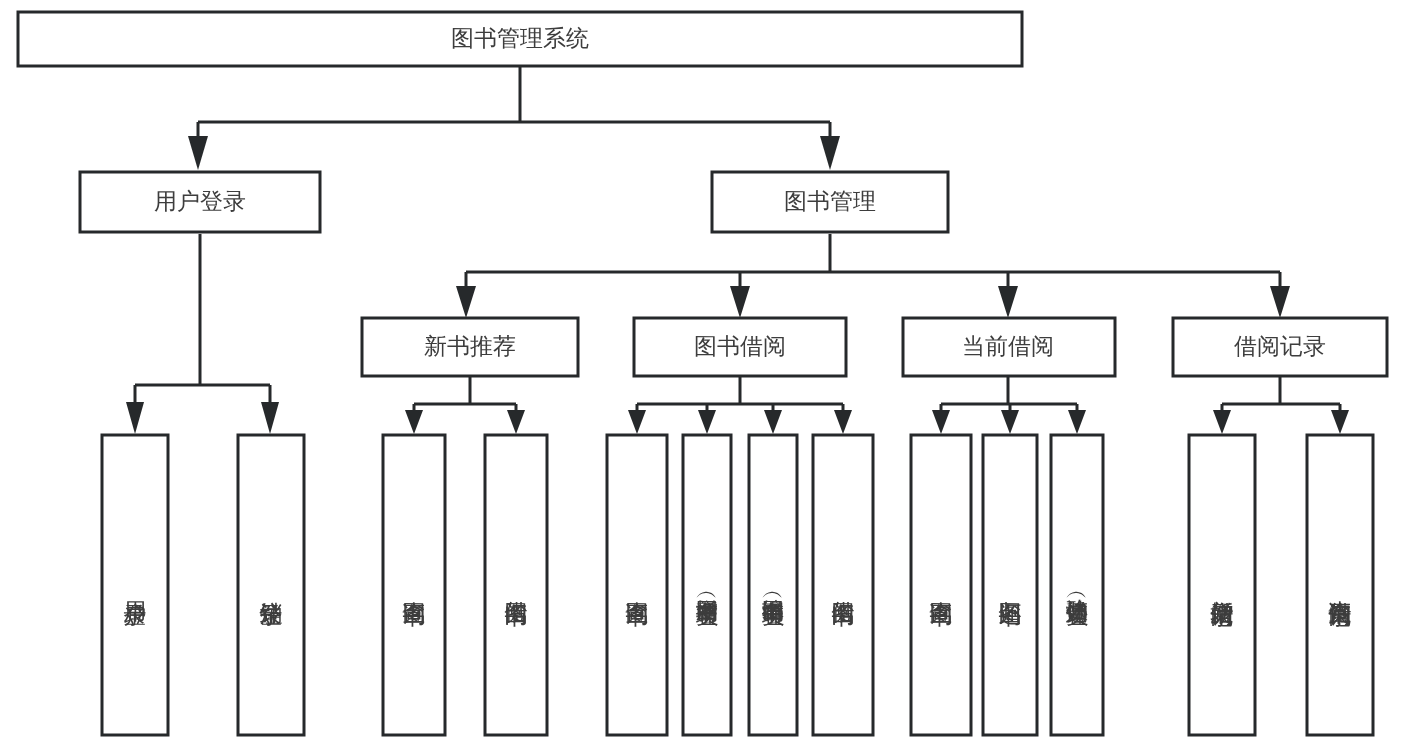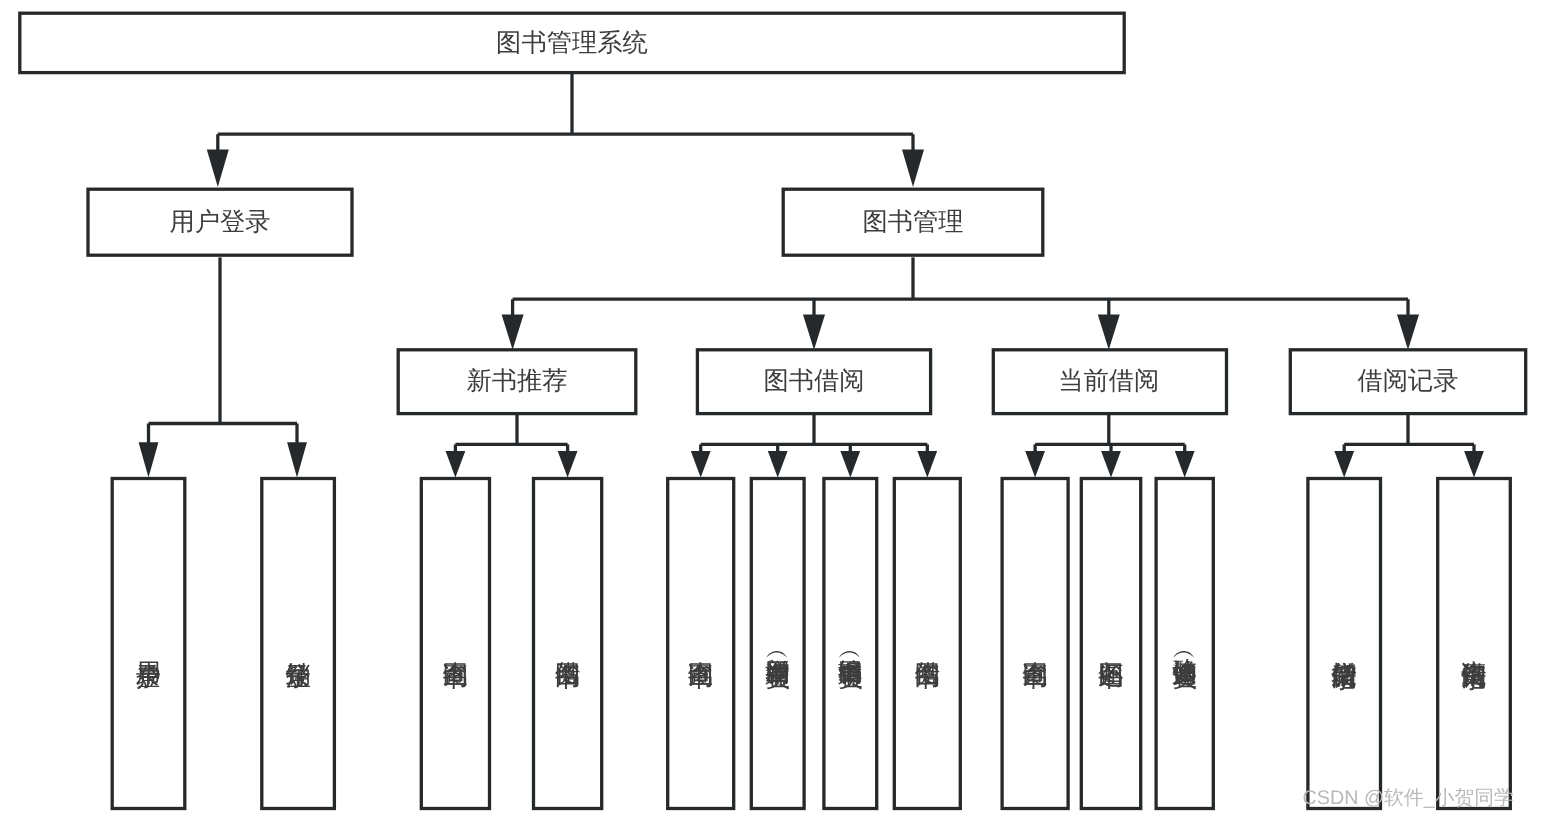--- a/index.html
+++ b/index.html
@@ -241,15 +241,14 @@
   <div class="node-label-v" style="left:749px; top:435px; width:48px; height:300px; font-size:22px;">编辑图书（管理员）</div>
   <div class="node-label-v" style="left:813px; top:435px; width:60px; height:300px;">借阅图书</div>
 
   <div class="node-label-v" style="left:911px; top:435px; width:60px; height:300px;">查询图书</div>
   <div class="node-label-v" style="left:983px; top:435px; width:54px; height:300px;">归还图书</div>
   <div class="node-label-v" style="left:1051px; top:435px; width:52px; height:300px; font-size:22px;">确认归还（管理员）</div>
 
   <div class="node-label-v" style="left:1189px; top:435px; width:66px; height:300px;">新增借阅记录</div>
   <div class="node-label-v" style="left:1307px; top:435px; width:66px; height:300px;">查询借阅记录</div>
 
-  <div class="watermark">CSDN @软件_小贺同学</div>
 
 </div>
 
 </body></html>

